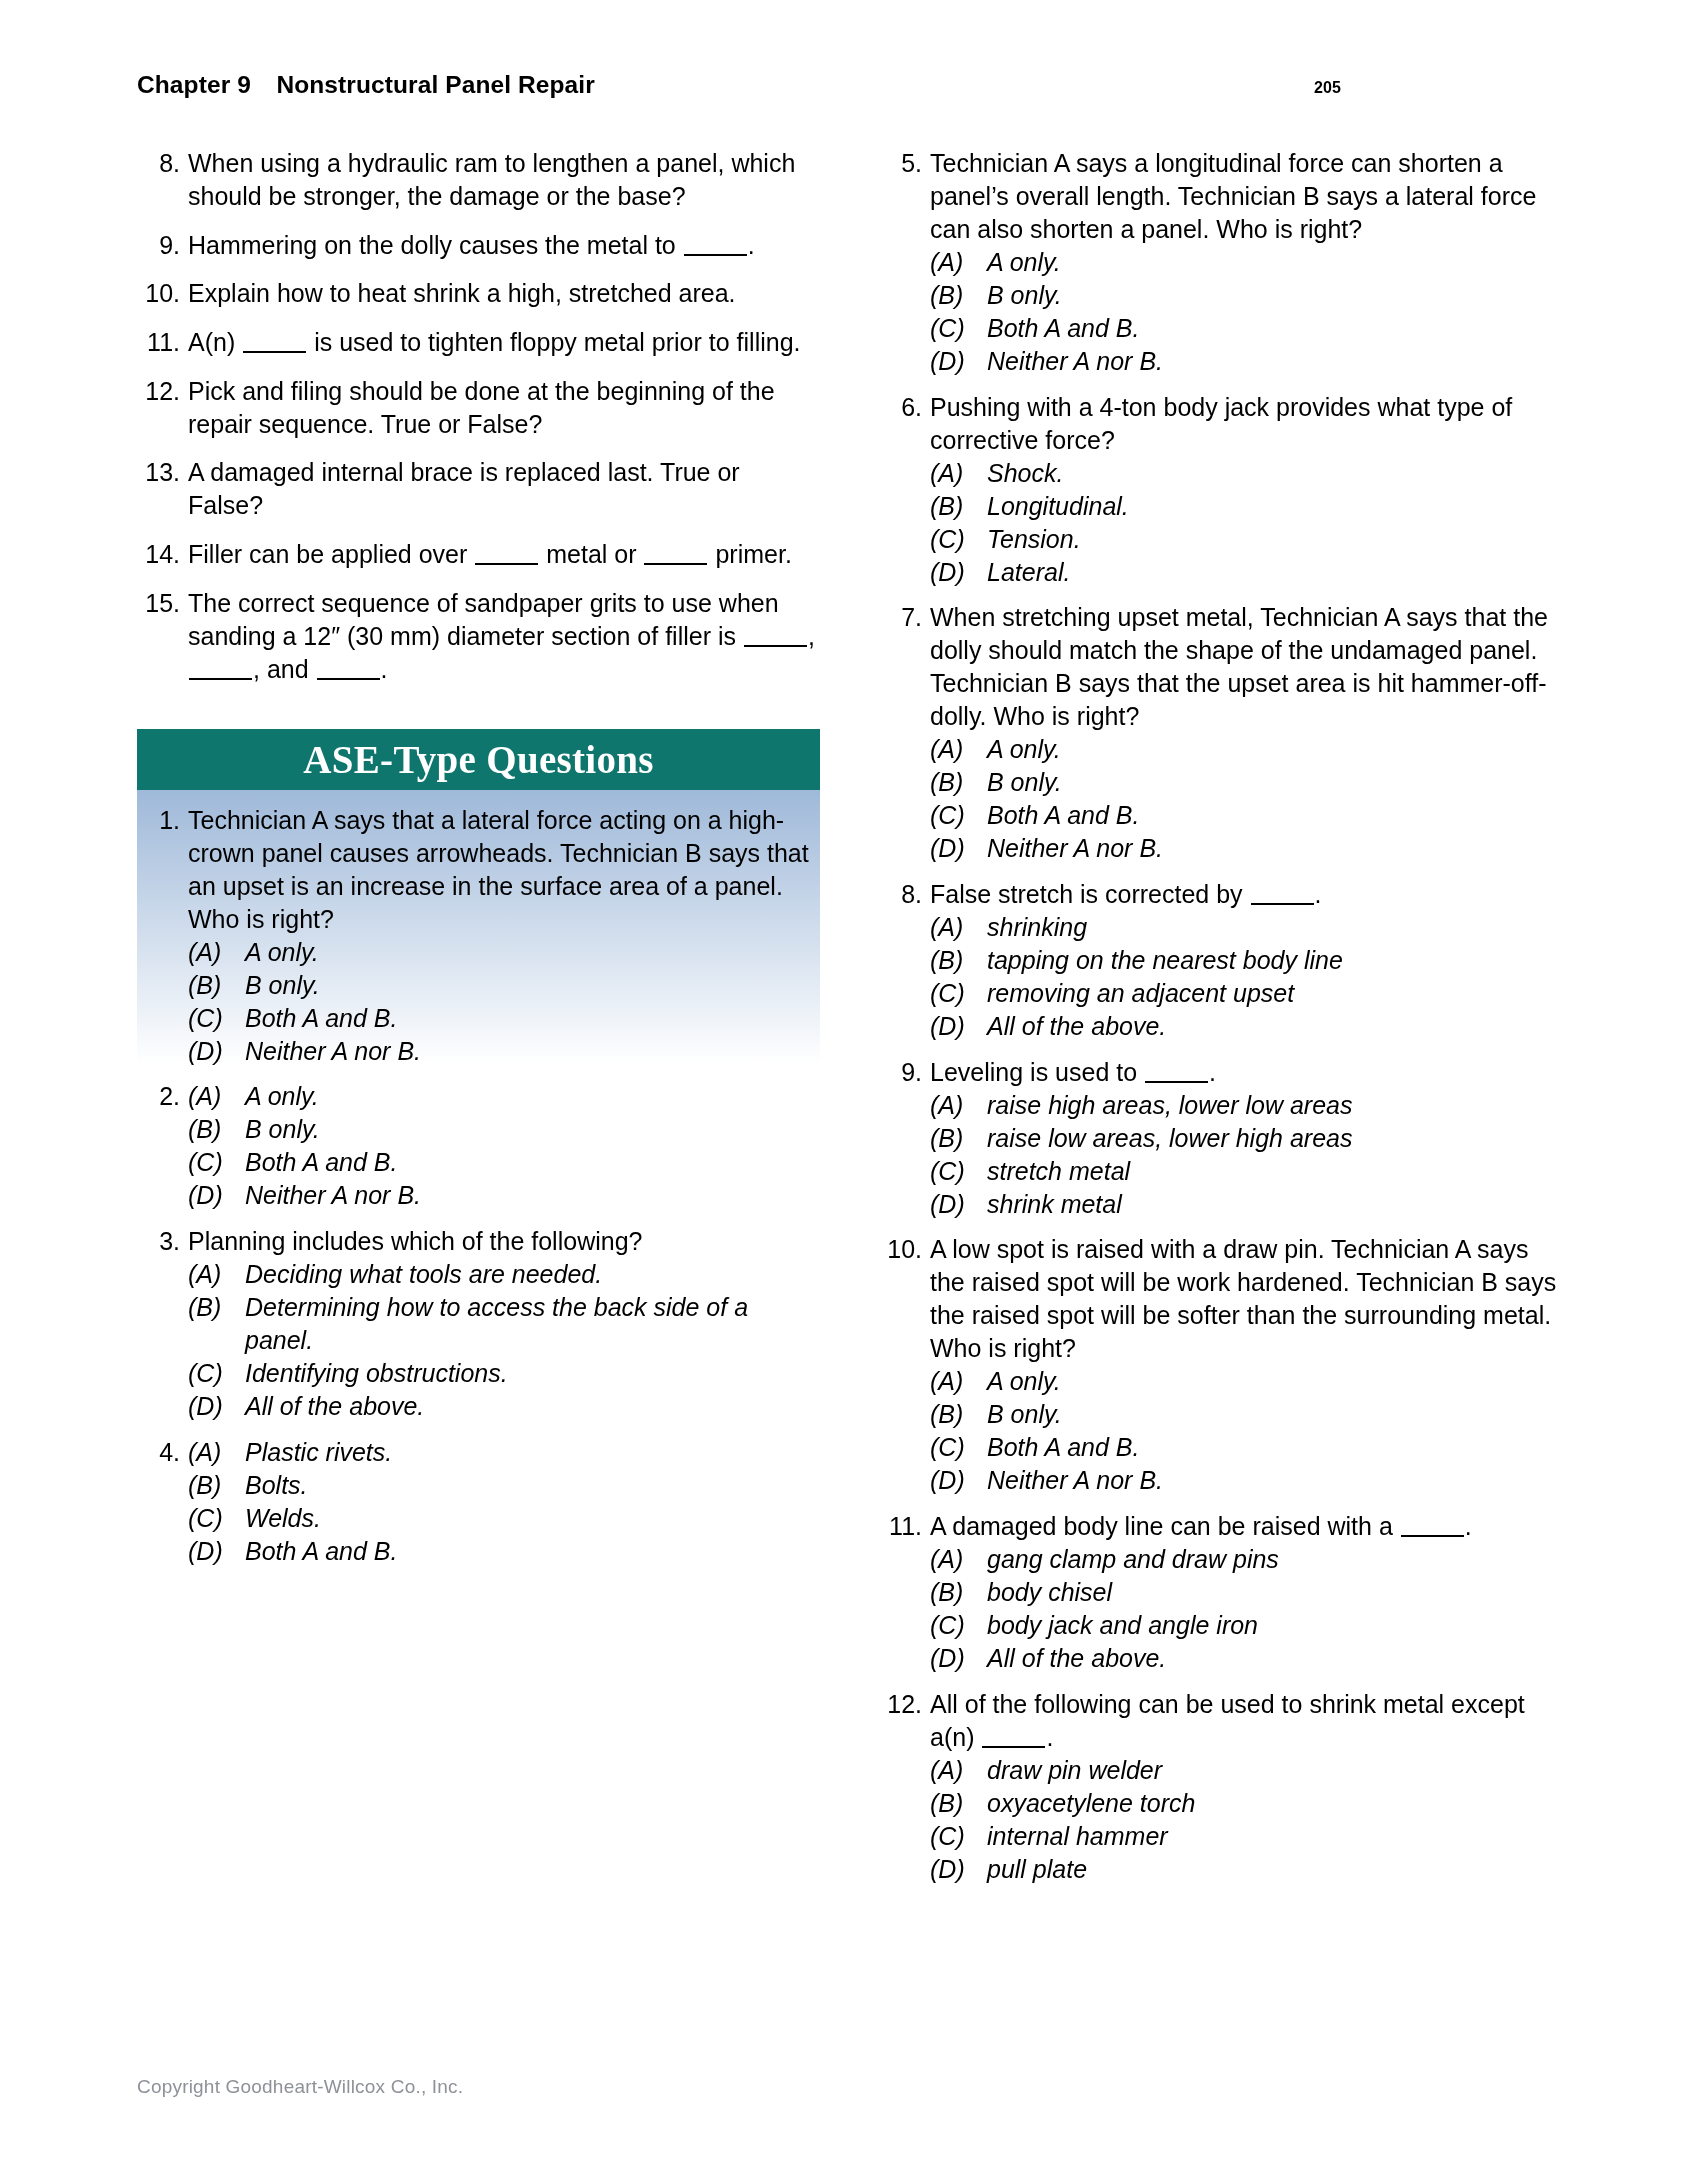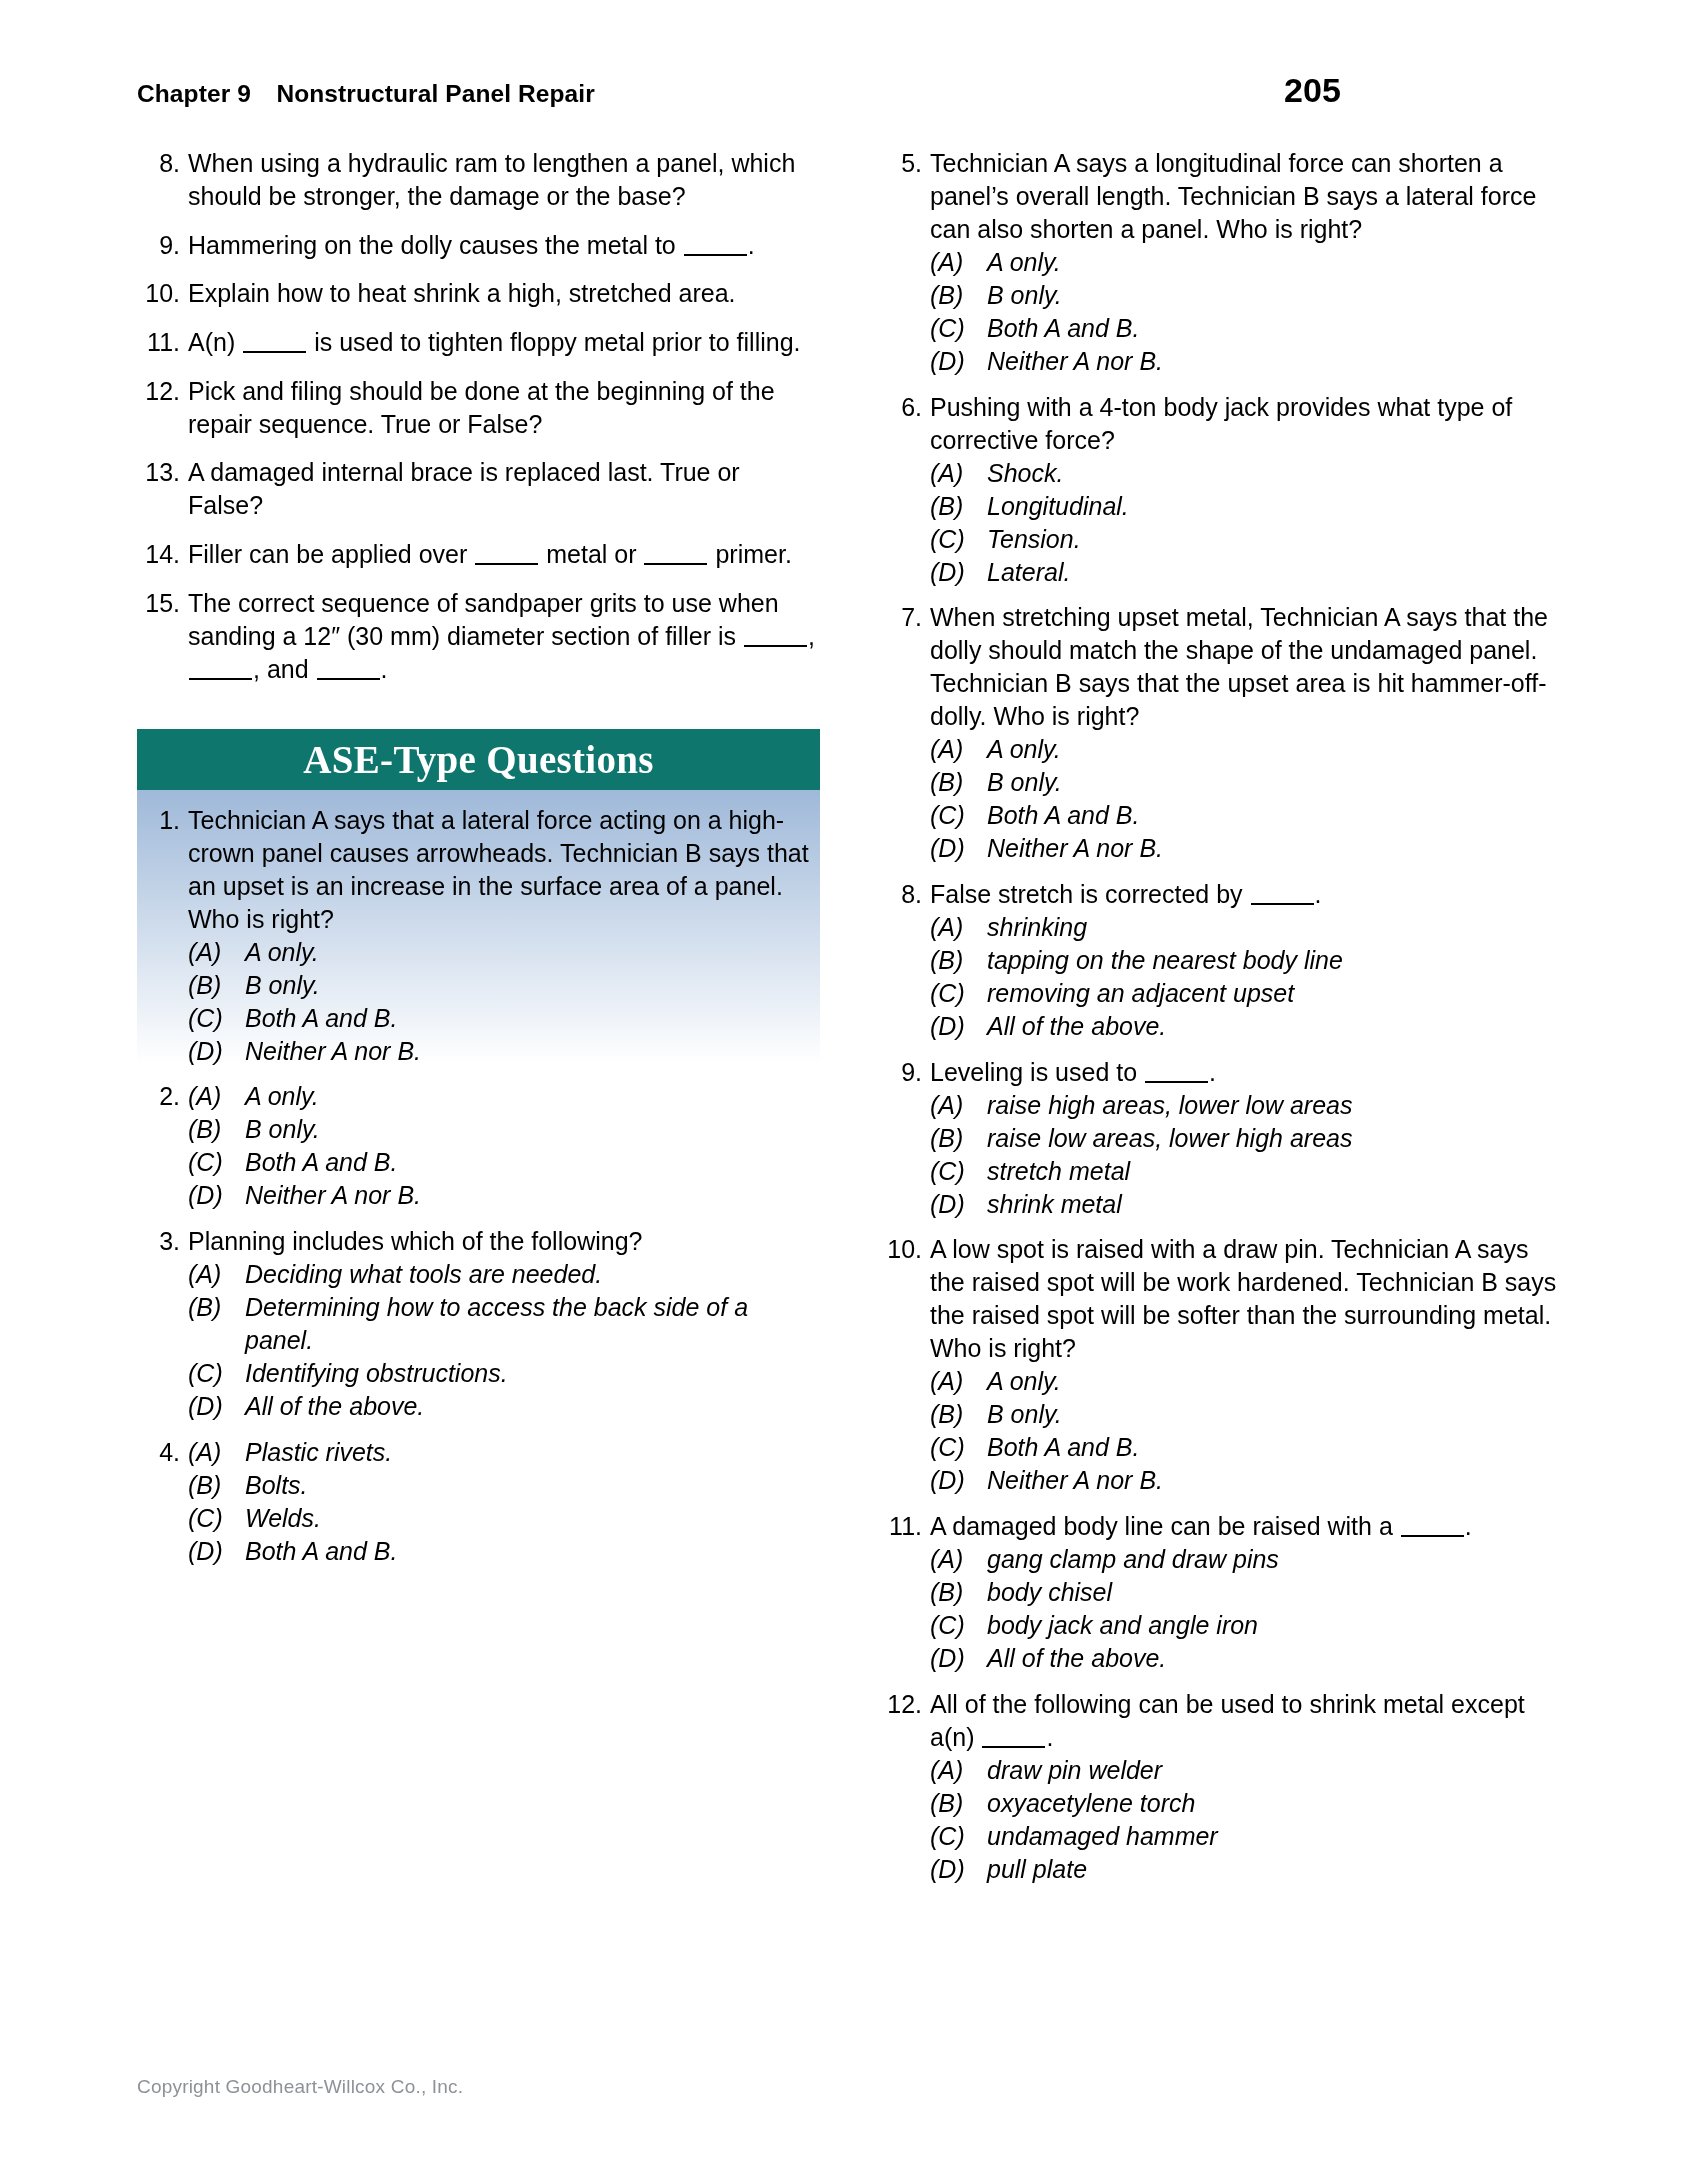--- a/index.html
+++ b/index.html
@@ -35,21 +35,21 @@
     font-size: 24.5px;
     font-weight: bold;
     letter-spacing: 0.1px;
   }
   .rh-left {
     display: flex;
     align-items: baseline;
   }
   .rh-chapter { margin-right: 25.5px; }
   .rh-title { }
-  .rh-page { font-size: 34px; }
+  .rh-page { font-size: 16px; }
 
   
   .columns {
     position: absolute;
     top: 147px;
     left: 137px;
     width: 1424px;
     display: flex;
     gap: 59px;
   }
@@ -347,21 +347,21 @@
               <li><span class="lbl">(C)</span><span>body jack and angle iron</span></li>
               <li><span class="lbl">(D)</span><span>All of the above.</span></li>
             </ul>
           </li>
           <li class="aq">
             <span class="num">12.</span>
             <span class="stem">All of the following can be used to shrink metal except a(n) <span class="blank"></span>.</span>
             <ul class="answers">
               <li><span class="lbl">(A)</span><span>draw pin welder</span></li>
               <li><span class="lbl">(B)</span><span>oxyacetylene torch</span></li>
-              <li><span class="lbl">(C)</span><span>undamaged hammer</span></li>
+              <li><span class="lbl">(C)</span><span>internal hammer</span></li>
               <li><span class="lbl">(D)</span><span>pull plate</span></li>
             </ul>
           </li>
         </ol>
     </div>
 
   </div>
 
   <div class="footer" style="color: rgb(142, 145, 151);">
     <span>Copyright Goodheart-Willcox Co., Inc.</span>

